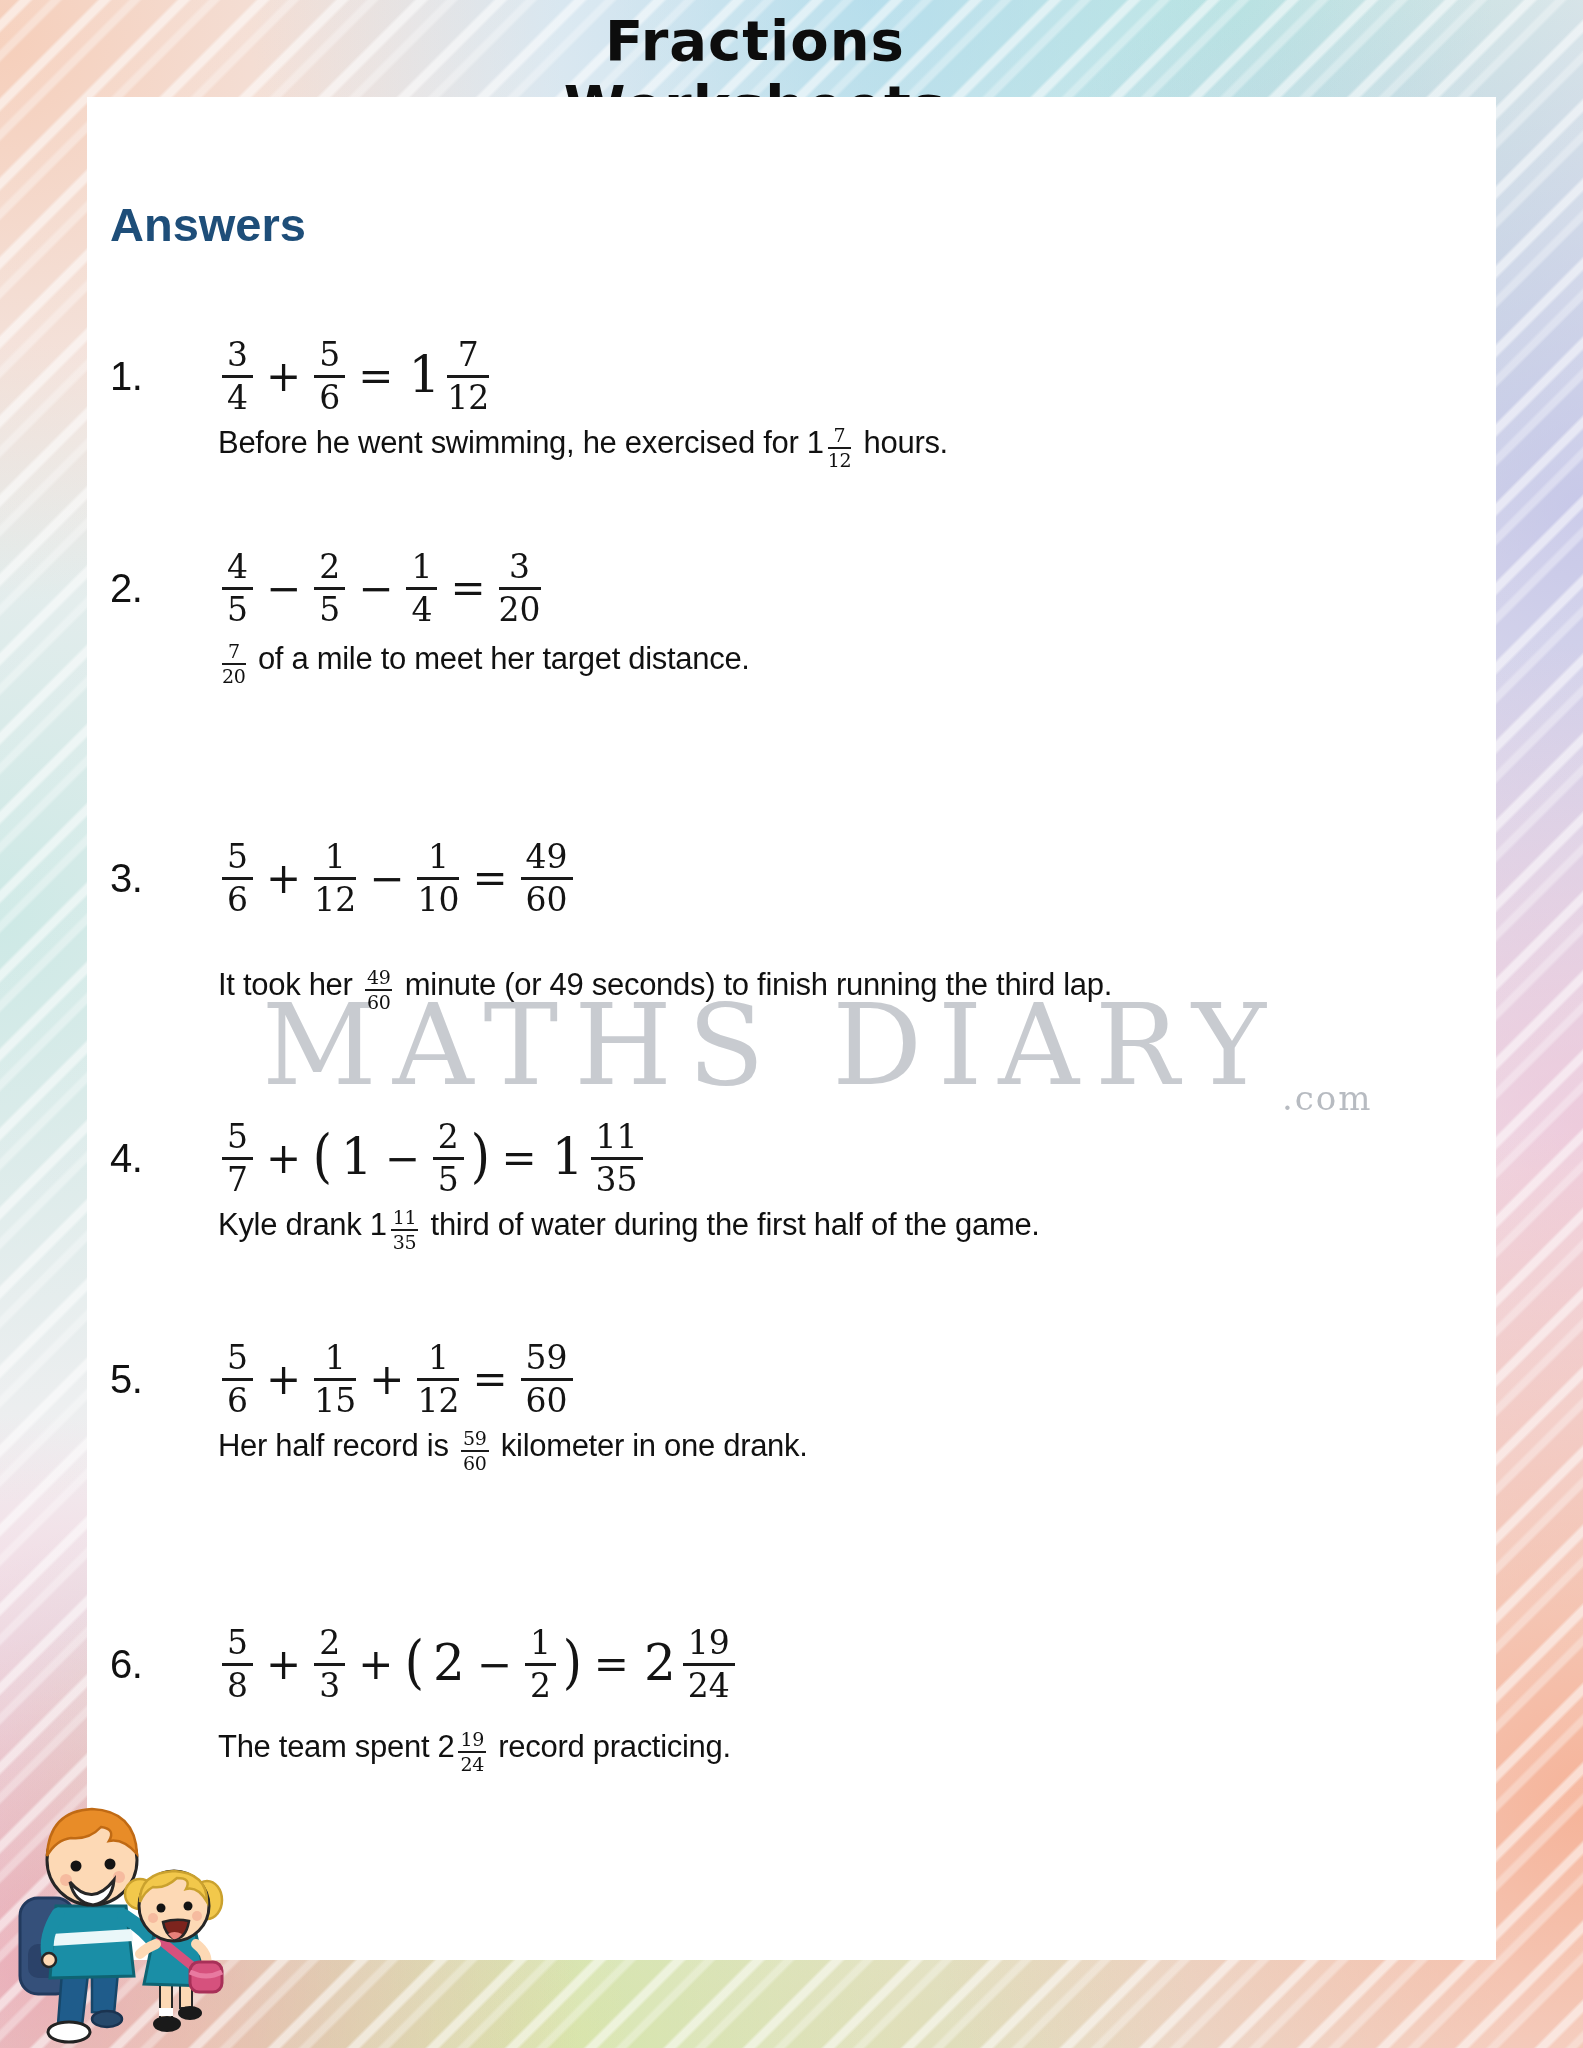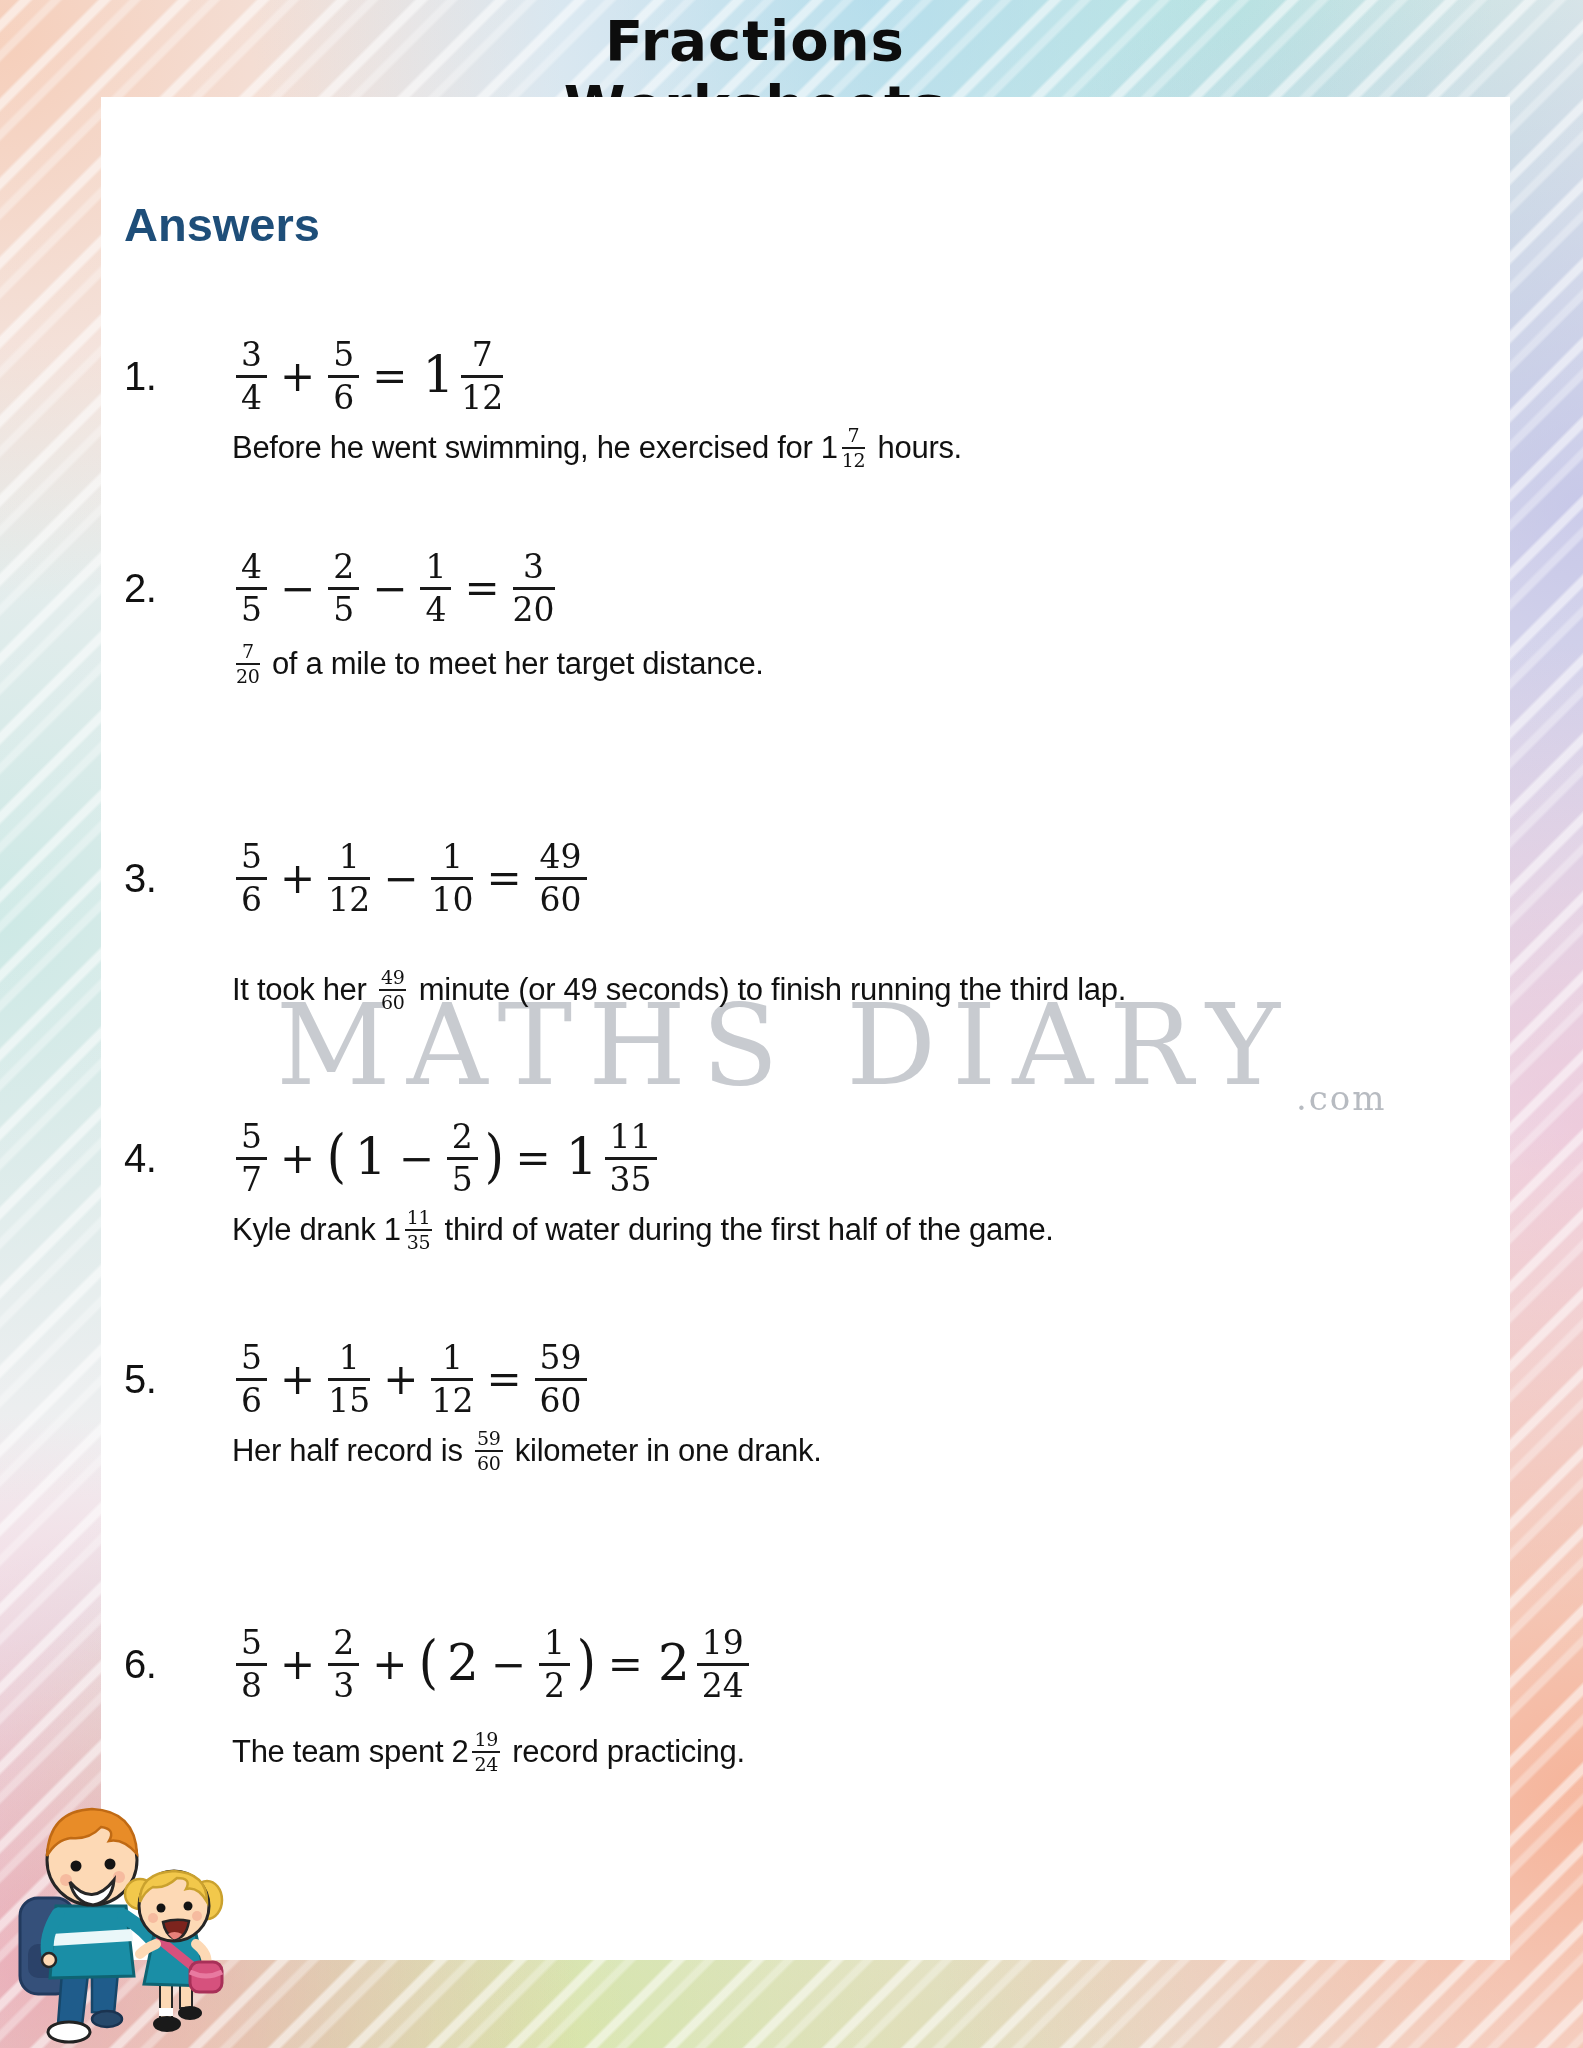--- a/index.html
+++ b/index.html
@@ -33,21 +33,20 @@
         rgba(255,255,255,0) 45px 56px);
   }
   .page-title {
     position:absolute; left:445px; top:8px; width:620px;
     font-family:"DejaVu Sans", sans-serif; font-weight:700;
     font-size:56px; letter-spacing:1px; color:#0d0d0d; text-align:center;
   }
   .panel {
     position:absolute; left:87px; top:97px; width:1409px; height:1863px;
     background:#ffffff;
-    margin-left:14px;
   }
   .answers-heading {
     position:absolute; left:23px; top:100px; margin:0;
     font-size:47px; font-weight:700; color:#1e4e79; letter-spacing:0;
   }
   .watermark {
     position:absolute; left:175px; top:883px; z-index:0;
     font-family:"DejaVu Serif", serif; font-size:112px; font-weight:400;
     color:rgba(124,131,142,.42); letter-spacing:16px; white-space:nowrap;
     pointer-events:none; user-select:none;
@@ -68,21 +67,21 @@
   .answer-number { width:108px; font-size:40px; letter-spacing:-.5px; flex:0 0 108px; }
   .eq { display:flex; align-items:center; font-family:"DejaVu Serif", serif; color:#141414; }
   .eq .frac { text-align:center; font-size:33px; line-height:1.12; margin:0 4px; }
   .eq .frac .n { display:block; border-bottom:3px solid #1a1a1a; padding:0 5px 1px; }
   .eq .frac .d { display:block; padding-top:2px; }
   .eq .op { font-size:42px; margin:0 9px; }
   .eq .int { font-size:50px; margin:0 3px 4px 6px; }
   .eq .paren { font-size:58px; margin:0 1px 6px; transform:scaleX(.85); }
   .answer-sentence {
     margin-left:108px; margin-top:8px;
-    display:flex; align-items:center; font-size:31px; letter-spacing:-.3px;
+    display:flex; font-size:31px; letter-spacing:-.3px;
     white-space:nowrap;
   }
   .answer:nth-child(2) .answer-sentence { margin-top:12px; }
   .answer:nth-child(3) .answer-sentence { margin-top:48px; }
   .answer:nth-child(6) .answer-sentence { margin-top:24px; }
   .answer-sentence .txt { white-space:pre; }
   .sfrac { display:inline-block; text-align:center; font-family:"DejaVu Serif", serif;
            font-size:19px; line-height:1.1; margin:0 4px; vertical-align:middle; }
   .sfrac .n { display:block; border-bottom:2px solid #1a1a1a; padding:0 2px 1px; }
   .sfrac .d { display:block; padding-top:1px; }

